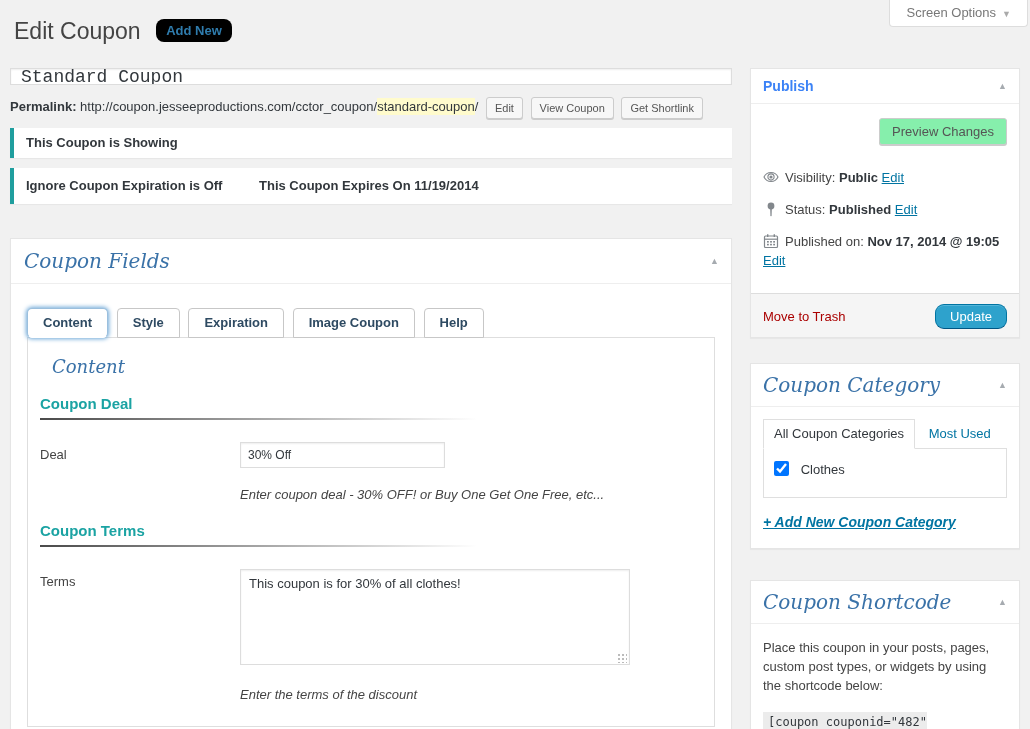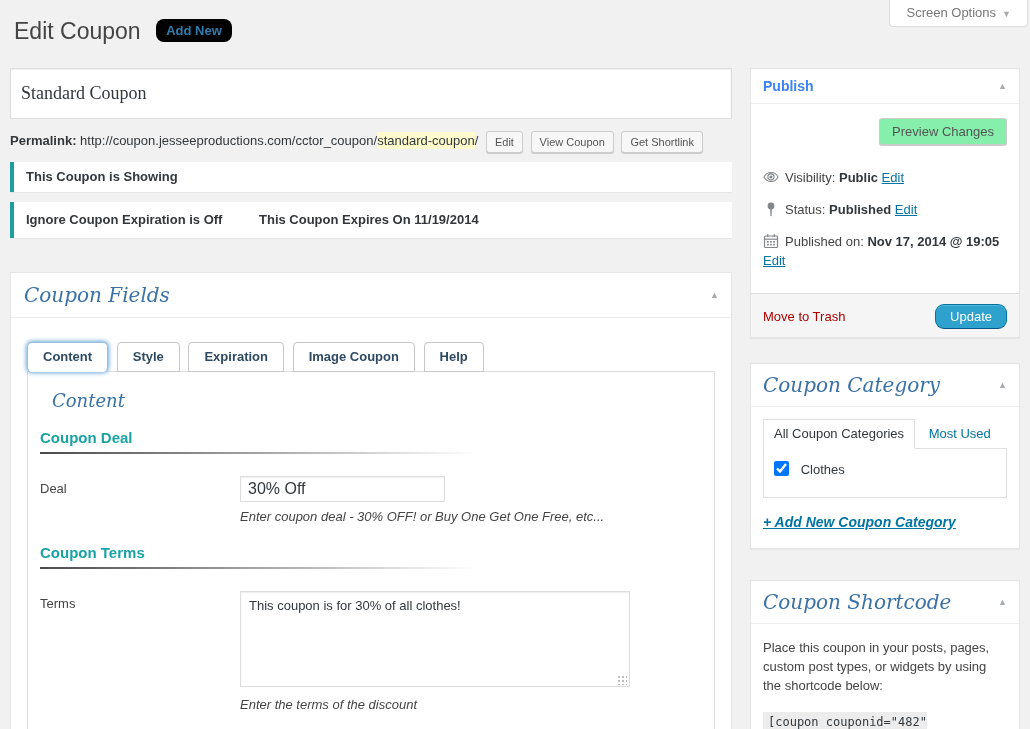--- a/index.html
+++ b/index.html
@@ -30,22 +30,22 @@
     padding:4px 10px; border-radius:8px; text-decoration:none; cursor:pointer;
   }
 
   
   .columns { display:flex; margin-top:12px; }
   .col-left { width:722px; }
   .col-right { width:270px; margin-left:18px; }
 
   
   .title-input {
-    width:100%; height:51px; padding:5px 10px;
-    font-family:Liberation Serif, serif;
+    width:100%; height:17px; padding:5px 10px;
+    font-family:Liberation Mono, monospace;
     font-size:18px; color:#32373c;
     border:1px solid #ddd; box-shadow:inset 0 1px 2px rgba(0,0,0,.07);
     background:#fff; outline:none;
   }
   .permalink-row { margin-top:10px; font-size:13px; color:#32373c; line-height:24px; }
   .permalink-row b { font-weight:bold; }
   .slug-highlight { background:#fffbcc; padding:1px 0; }
   .btn-small {
     display:inline-block; margin-left:4px; padding:2px 8px;
     background:#f7f7f7; border:1px solid #ccc; border-radius:3px;
@@ -101,26 +101,26 @@
     font-size:18px; color:#3a72a8; font-weight:400; margin:4px 0 18px 12px;
   }
   .section-title { font-size:15px; font-weight:bold; color:#1ba3a3; margin:8px 0 6px 0; }
   .section-hr {
     border:0; height:2px; width:88%; margin:4px 0 22px 0;
     background:linear-gradient(to right, #4a4a4a, rgba(0,0,0,0) 75%);
   }
   .field-row { display:flex; margin-top:6px; }
   .field-label { width:200px; font-size:13px; color:#444; padding-top:5px; }
   .text-input {
-    width:205px; height:26px; padding:3px 7px; font-size:16px; color:#32373c;
+    width:205px; height:26px; padding:3px 7px; font-size:12px; color:#32373c;
     font-family:"Liberation Sans", sans-serif;
     border:1px solid #ddd; box-shadow:inset 0 1px 2px rgba(0,0,0,.07);
     background:#fff; outline:none;
   }
-  .field-hint { margin:7px 0 20px 200px; font-style:italic; font-size:13px; color:#444; }
+  .field-hint { margin:19px 0 20px 200px; font-style:italic; font-size:13px; color:#444; }
   .textarea-wrap { position:relative; display:inline-block; }
   .terms-textarea {
     width:390px; height:96px; padding:6px 8px; font-size:13px; color:#32373c;
     font-family:"Liberation Sans", sans-serif;
     border:1px solid #ddd; box-shadow:inset 0 1px 2px rgba(0,0,0,.07);
     background:#fff; outline:none; resize:none;
   }
   .resize-grip {
     position:absolute; right:3px; bottom:5px; width:10px; height:10px;
     background-image:radial-gradient(#bbb 1px, transparent 1.4px);

